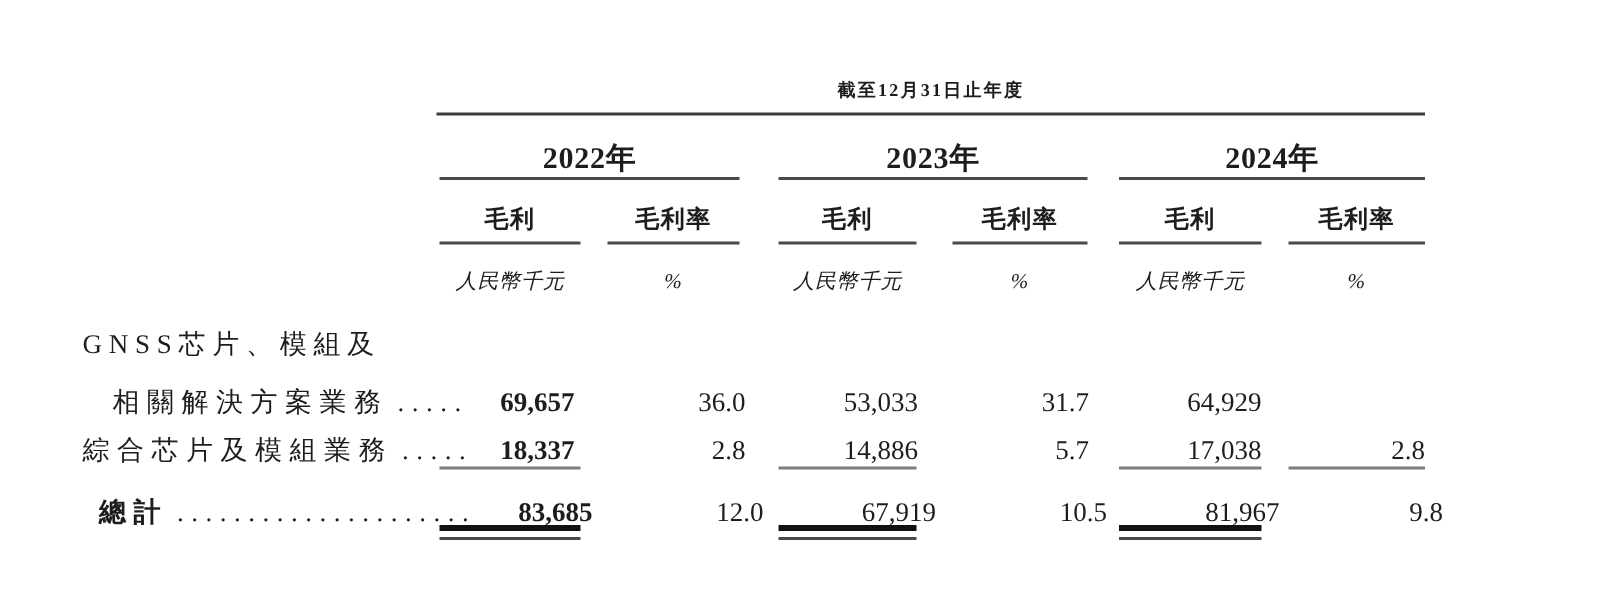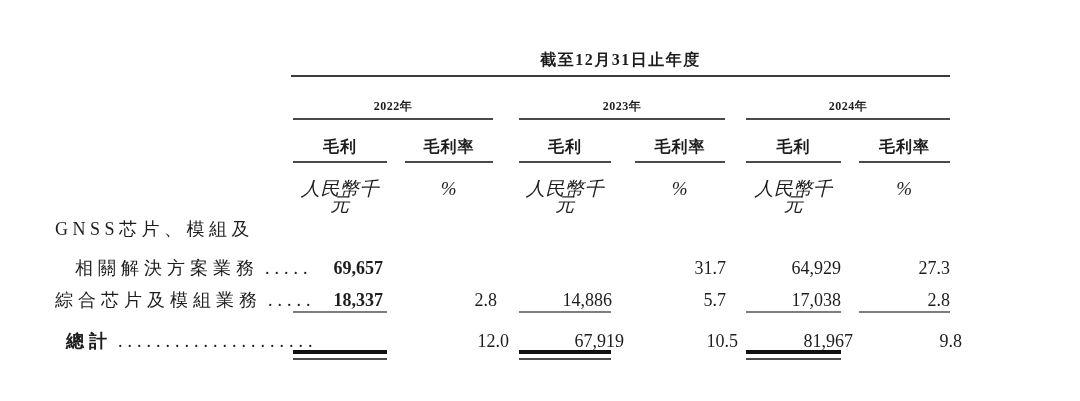--- a/index.html
+++ b/index.html
@@ -10,35 +10,35 @@
     font-family:"Liberation Serif","DejaVu Serif",serif;
     color:#1d1d1d;
     overflow:hidden;
   }
   .abs{position:absolute;}
   .ctr{text-align:center;}
   .b{font-weight:bold;}
   .rule{position:absolute;background:#4a4a4a;height:2px;}
 
   
-  .period-header{top:51px;left:291px;width:659px;font-size:16px;font-weight:bold;letter-spacing:1.5px;line-height:18px;}
+  .period-header{top:51px;left:291px;width:659px;font-size:12px;font-weight:bold;letter-spacing:1.5px;line-height:18px;}
   .top-rule{top:75px;left:291px;width:659px;background:#3c3c3c;}
 
-  .year-h{top:98px;font-size:12px;font-weight:bold;letter-spacing:0.5px;line-height:16px;}
+  .year-h{top:98px;font-size:20px;font-weight:bold;letter-spacing:0.5px;line-height:16px;}
   .yg1{left:293px;width:200px;} .yg2{left:519px;width:206px;} .yg3{left:746px;width:204px;}
   .yr{top:118px;}
   .yr.yg1{width:200px;} .yr.yg2{width:206px;} .yr.yg3{width:204px;}
 
   .sub-h{top:139px;font-size:16px;font-weight:bold;letter-spacing:1px;line-height:16px;}
   .h-gp1{left:293px;width:94px;} .h-gm1{left:405px;width:88px;}
   .h-gp2{left:519px;width:92px;} .h-gm2{left:635px;width:90px;}
   .h-gp3{left:746px;width:95px;} .h-gm3{left:859px;width:91px;}
   .sr{top:161px;}
 
-  .unit{top:181px;font-size:19px;font-style:italic;letter-spacing:0.5px;line-height:16px;}
+  .unit{top:181px;font-size:14px;font-style:italic;letter-spacing:0.5px;line-height:16px;}
 
   
   .row{position:absolute;left:0;width:1080px;height:22px;line-height:20px;font-size:18px;}
   .r1a{top:219px;font-family:Liberation Serif, serif;} .r1b{top:258px;} .r2{top:290px;} .rtot{top:331px;margin-left:12px;}
   .lbl{position:absolute;top:0;letter-spacing:5px;white-space:nowrap;}
   .lx1{left:55px;letter-spacing:4.5px;} .lx2{left:75px;} .lx3{left:55px;} .lx4{left:54px;}
   .leader{letter-spacing:5px;margin-left:6px;}
   .val{position:absolute;top:0;width:100px;text-align:right;font-size:18px;}
   .gp1{left:283px;font-weight:bold;} .gm1{left:397px;}
   .gp2{left:512px;} .gm2{left:626px;}
@@ -87,42 +87,44 @@
   <div class="abs ctr unit h-gm2">%</div>
   <div class="abs ctr unit h-gp3">人民幣千元</div>
   <div class="abs ctr unit h-gm3">%</div>
 
   <div class="row r1a">
     <div class="lbl lx1">GNSS芯片、模組及</div>
   </div>
   <div class="row r1b">
     <div class="lbl lx2"><span>相關解決方案業務</span><span class="leader">.....</span></div>
     <div class="val gp1">69,657</div>
+    <div class="val gm1">36.0</div>
+    <div class="val gp2">53,033</div>
     <div class="val gm2">31.7</div>
     <div class="val gp3">64,929</div>
-    <div class="val gm3">27.3</div>
   </div>
 
   <div class="row r2">
     <div class="lbl lx3"><span>綜合芯片及模組業務</span><span class="leader">.....</span></div>
     <div class="val gp1">18,337</div>
     <div class="val gm1">2.8</div>
     <div class="val gp2">14,886</div>
     <div class="val gm2">5.7</div>
     <div class="val gp3">17,038</div>
     <div class="val gm3">2.8</div>
   </div>
 
   <div class="ul ul-gp1"></div>
   <div class="ul ul-gp2"></div>
   <div class="ul ul-gp3"></div>
   <div class="ul ul-gm3"></div>
 
   <div class="row rtot">
     <div class="lbl lx4 b"><span>總計</span><span class="leader" style="font-weight:normal;">.....................</span></div>
+    <div class="val gp1">83,685</div>
     <div class="val gm1">12.0</div>
     <div class="val gp2">67,919</div>
     <div class="val gm2">10.5</div>
     <div class="val gp3">81,967</div>
     <div class="val gm3">9.8</div>
   </div>
 
   <div class="dbl dbl-gp1"></div>
   <div class="dbl dbl-gp2"></div>
   <div class="dbl dbl-gp3"></div>

